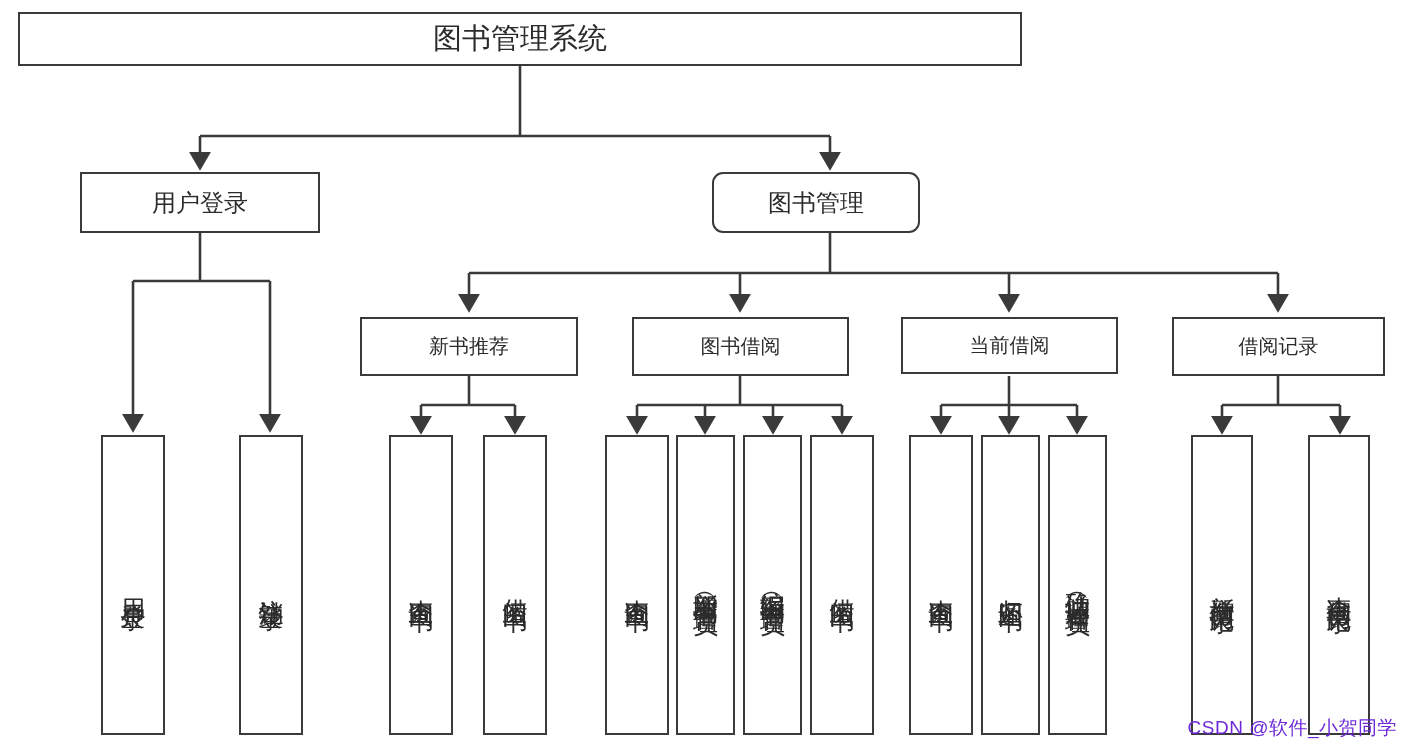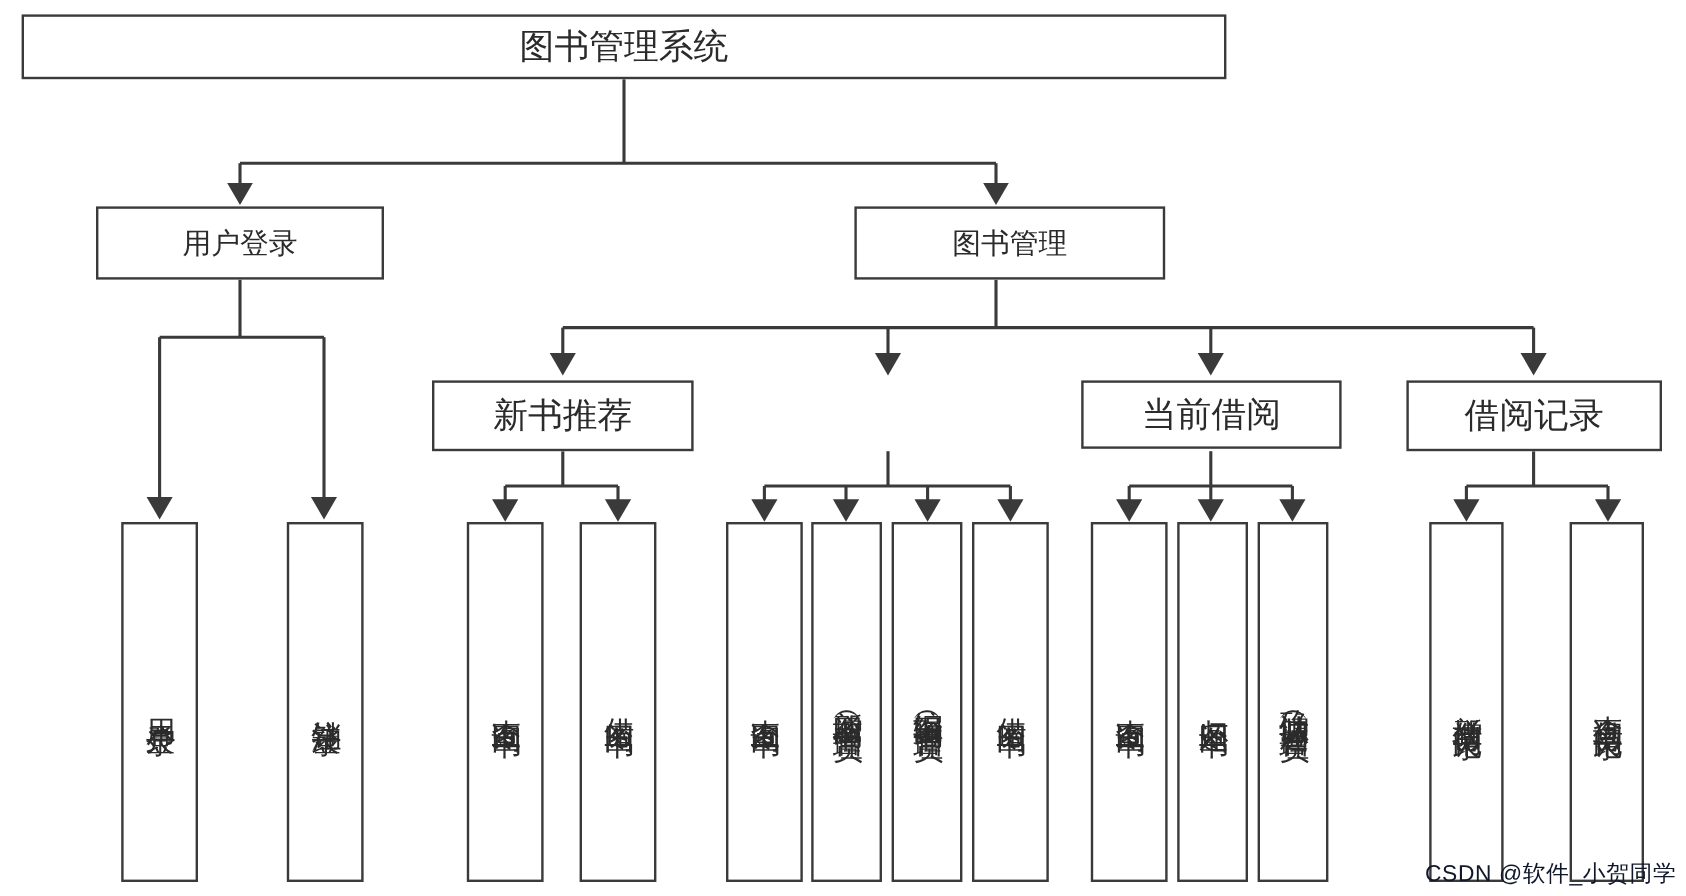--- a/index.html
+++ b/index.html
@@ -12,21 +12,21 @@
 
   .node{
     position:absolute;box-sizing:border-box;
     background:#ffffff;
     border:2.5px solid #3a3a3a;
     display:flex;align-items:center;justify-content:center;
     color:#2b2b2b;
   }
   .node.level0{font-size:29px;}
   .node.level1{font-size:24px;}
-  .node.level2{font-size:29px;}
+  .node.level2{font-size:20px;}
   .node.leaf{
     font-size:25px;
     align-items:flex-start;
     justify-content:center;
     padding-top:0;
   }
   .vtext{
     writing-mode:vertical-rl;
     text-orientation:upright;
     letter-spacing:3px;
@@ -34,21 +34,21 @@
     white-space:nowrap;
     display:block;
     color:#2b2b2b;
   }
   .leafinner{
     width:100%;height:100%;
     display:flex;align-items:center;justify-content:center;
   }
   .watermark{
     position:absolute;right:8px;bottom:6px;
-    font-size:19px;color:#0f172a;
+    font-size:19px;color:#6d28d9;
     letter-spacing:0.5px;
     pointer-events:none;
     white-space:nowrap;
   }
 </style>
 </head>
 <body>
 
 <div id="diagram-root">
 
@@ -102,27 +102,30 @@
     </g>
   </svg>
 
   <div class="node level0" style="left:18px;top:12px;width:1004px;height:54px;">
     <span>图书管理系统</span>
   </div>
 
   <div class="node level1" style="left:80px;top:172px;width:240px;height:61px;">
     <span>用户登录</span>
   </div>
-  <div class="node level1" style="left:712px;top:172px;width:259px;height:61px;">
+  <div class="node level1" style="left:712px;top:172px;width:208px;height:61px;border-radius:11px;">
     <span>图书管理</span>
   </div>
 
   <div class="node level2" style="left:360px;top:317px;width:218px;height:59px;">
     <span>新书推荐</span>
   </div>
+  <div class="node level2" style="left:632px;top:317px;width:217px;height:59px;">
+    <span>图书借阅</span>
+  </div>
   <div class="node level2" style="left:901px;top:317px;width:217px;height:57px;">
     <span>当前借阅</span>
   </div>
   <div class="node level2" style="left:1172px;top:317px;width:213px;height:59px;">
     <span>借阅记录</span>
   </div>
 
   <div class="node leaf" style="left:101px;top:435px;width:64px;height:300px;">
     <span class="leafinner">
         <span class="vtext">用户登录</span>

